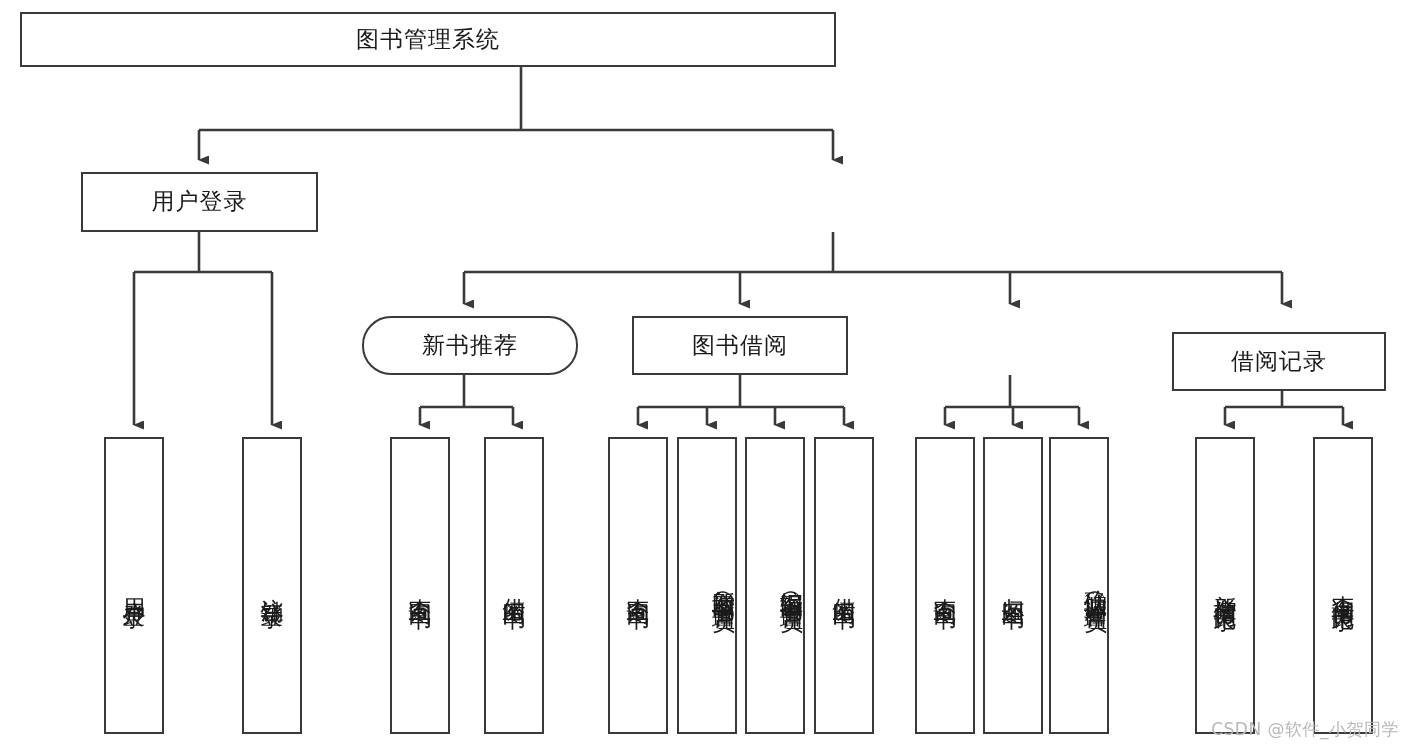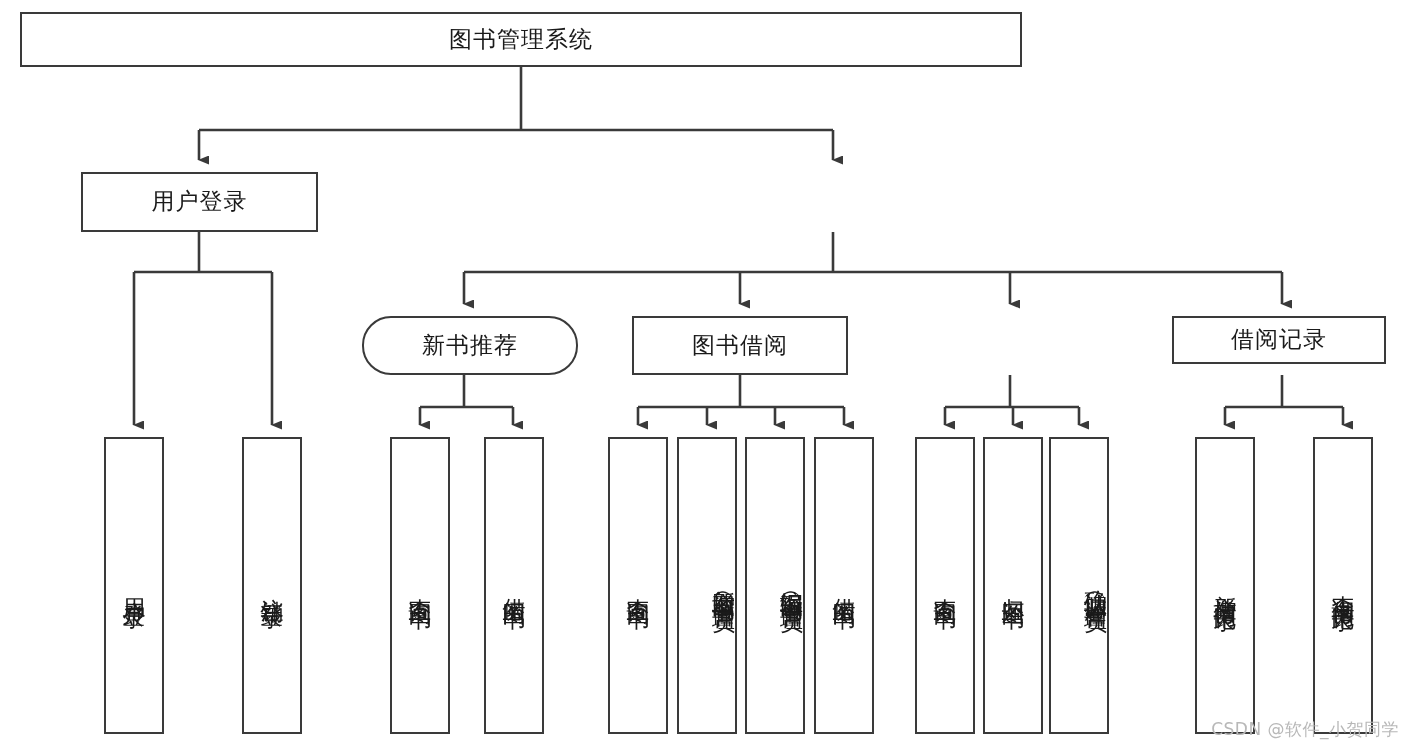--- a/index.html
+++ b/index.html
@@ -115,39 +115,39 @@
       <path d="M1013,407 L1013,425" marker-end="url(#arrowhead)"></path>
       <path d="M1079,407 L1079,425" marker-end="url(#arrowhead)"></path>
 
       <path d="M1282,375 L1282,407"></path>
       <path d="M1225,407 L1343,407"></path>
       <path d="M1225,407 L1225,425" marker-end="url(#arrowhead)"></path>
       <path d="M1343,407 L1343,425" marker-end="url(#arrowhead)"></path>
     </g>
   </svg>
 
-  <div class="node horiz" style="left:20px; top:12px; width:1002px; height:55px;">
+  <div class="node horiz" style="left:20px; top:12px; width:816px; height:55px;">
     <span>图书管理系统</span>
   </div>
 
   <div class="node horiz" style="left:81px; top:172px; width:237px; height:60px;">
     <span>用户登录</span>
   </div>
 
 
   <div class="node horiz" style="left:362px; top:316px; width:216px; height:59px;border-radius:29px;">
     <span>新书推荐</span>
   </div>
 
   <div class="node horiz" style="left:632px; top:316px; width:216px; height:59px;">
     <span>图书借阅</span>
   </div>
 
 
-  <div class="node horiz" style="left:1172px; top:316px; width:214px; height:48px;">
+  <div class="node horiz" style="left:1172px; top:332px; width:214px; height:59px;">
     <span>借阅记录</span>
   </div>
 
   <div class="node vert" style="left:104px; top:437px; width:60px; height:297px;">
     <span class="vtext">用户登录</span>
   </div>
 
   <div class="node vert" style="left:242px; top:437px; width:60px; height:297px;">
     <span class="vtext">注销登录</span>
   </div>

